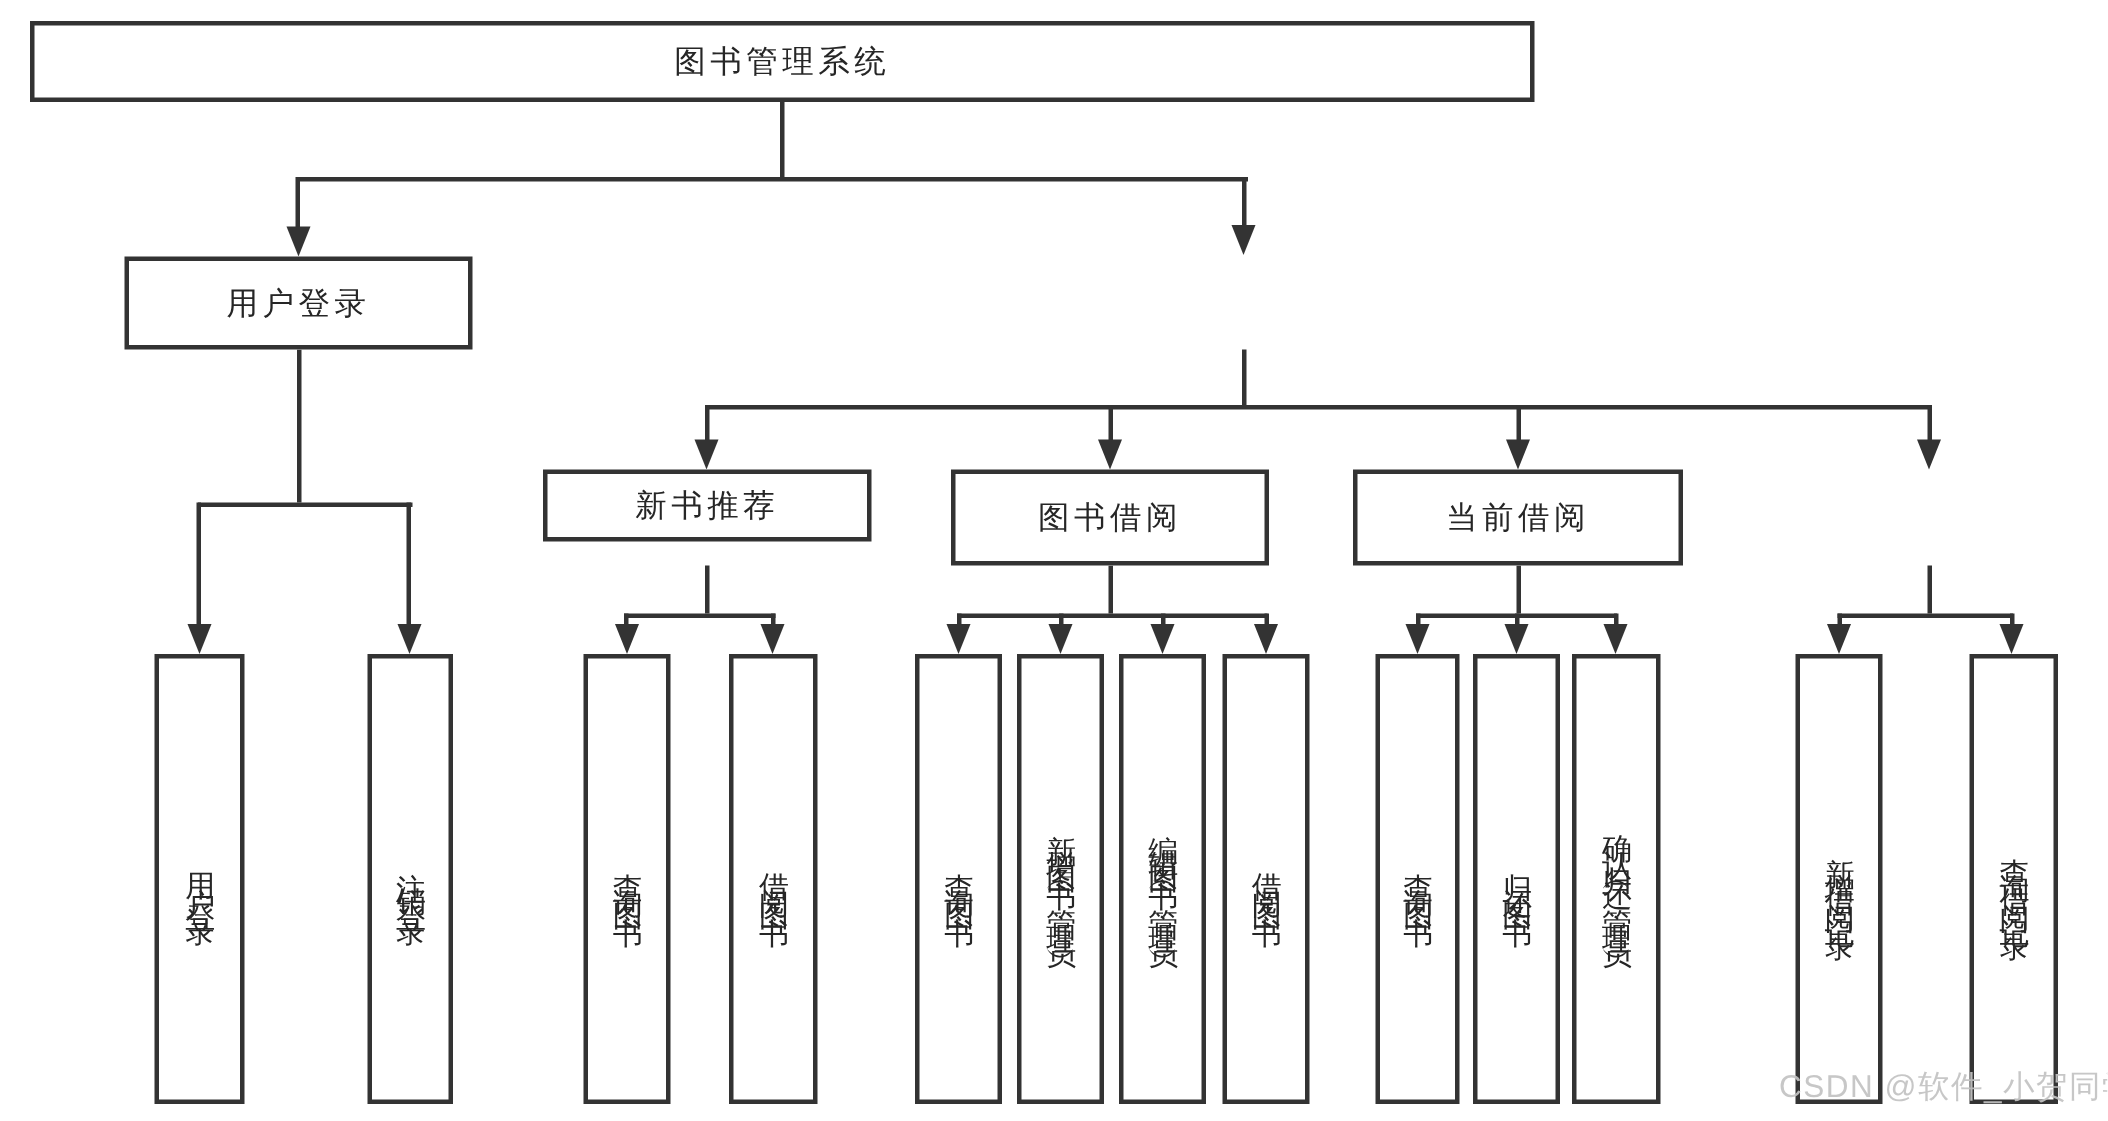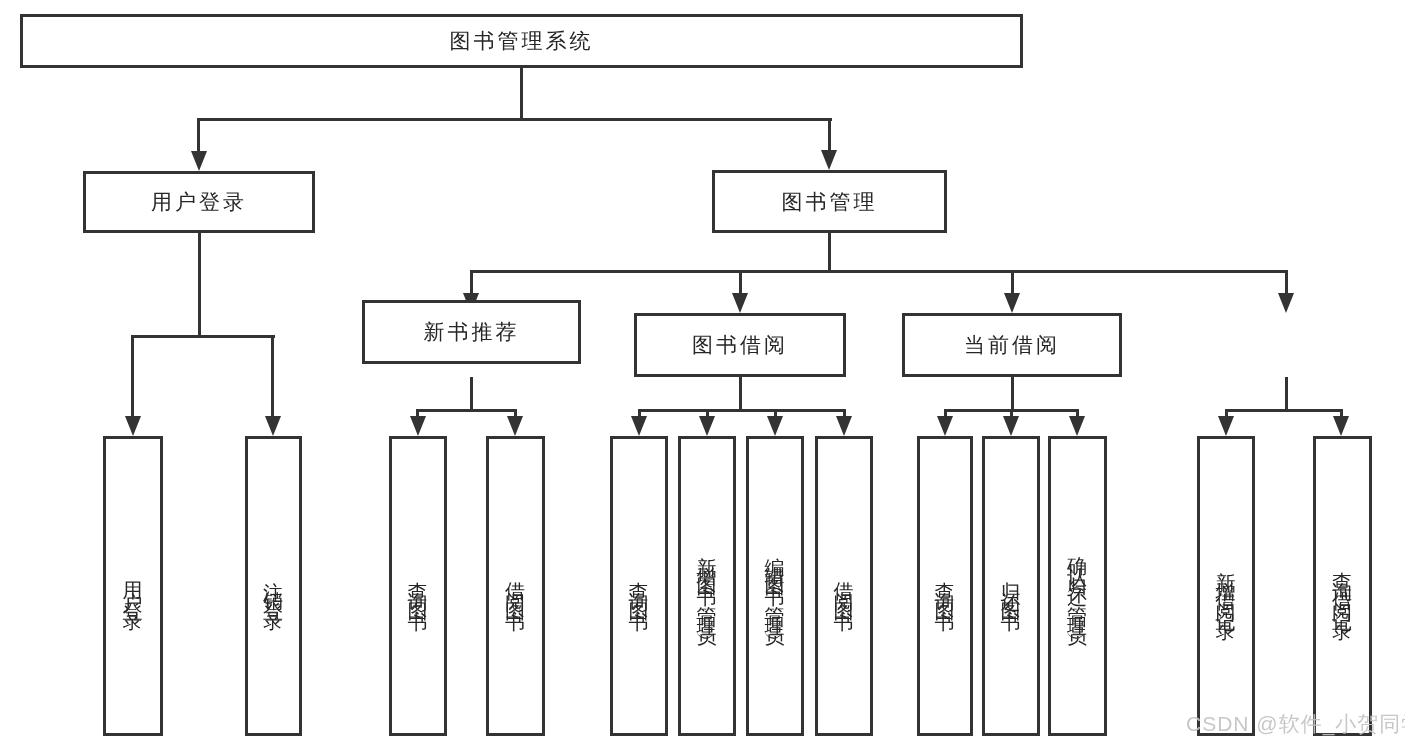--- a/index.html
+++ b/index.html
@@ -123,23 +123,22 @@
   <div class="vline" style="left:1285px;top:377px;height:32px"></div>
   <div class="hline" style="left:1225px;top:409px;width:117px"></div>
   <div class="vline" style="left:1225px;top:409px;height:9px"></div>
   <div class="ahead" style="left:1218px;top:416px"></div>
   <div class="vline" style="left:1340px;top:409px;height:9px"></div>
   <div class="ahead" style="left:1333px;top:416px"></div>
 
   <div class="box hbox" style="left:20px;top:14px;width:1003px;height:54px">图书管理系统</div>
 
   <div class="box hbox" style="left:83px;top:171px;width:232px;height:62px">用户登录</div>
-  <div class="box hbox" style="left:712px;top:170px;width:235px;height:63px">图书管理</div>
 
-  <div class="box hbox" style="left:362px;top:300px;width:219px;height:64px">新书推荐</div>
+  <div class="box hbox" style="left:362px;top:313px;width:219px;height:48px">新书推荐</div>
   <div class="box hbox" style="left:902px;top:313px;width:220px;height:64px">当前借阅</div>
   <div class="box hbox" style="left:634px;top:313px;width:212px;height:64px">图书借阅</div>
 
   <div class="box vbox" style="left:103px;top:436px;width:60px;height:300px">用户登录</div>
   <div class="box vbox" style="left:245px;top:436px;width:57px;height:300px">注销登录</div>
 
   <div class="box vbox" style="left:389px;top:436px;width:58px;height:300px">查询图书</div>
   <div class="box vbox" style="left:486px;top:436px;width:59px;height:300px">借阅图书</div>
 
   <div class="box vbox" style="left:610px;top:436px;width:58px;height:300px">查询图书</div>

